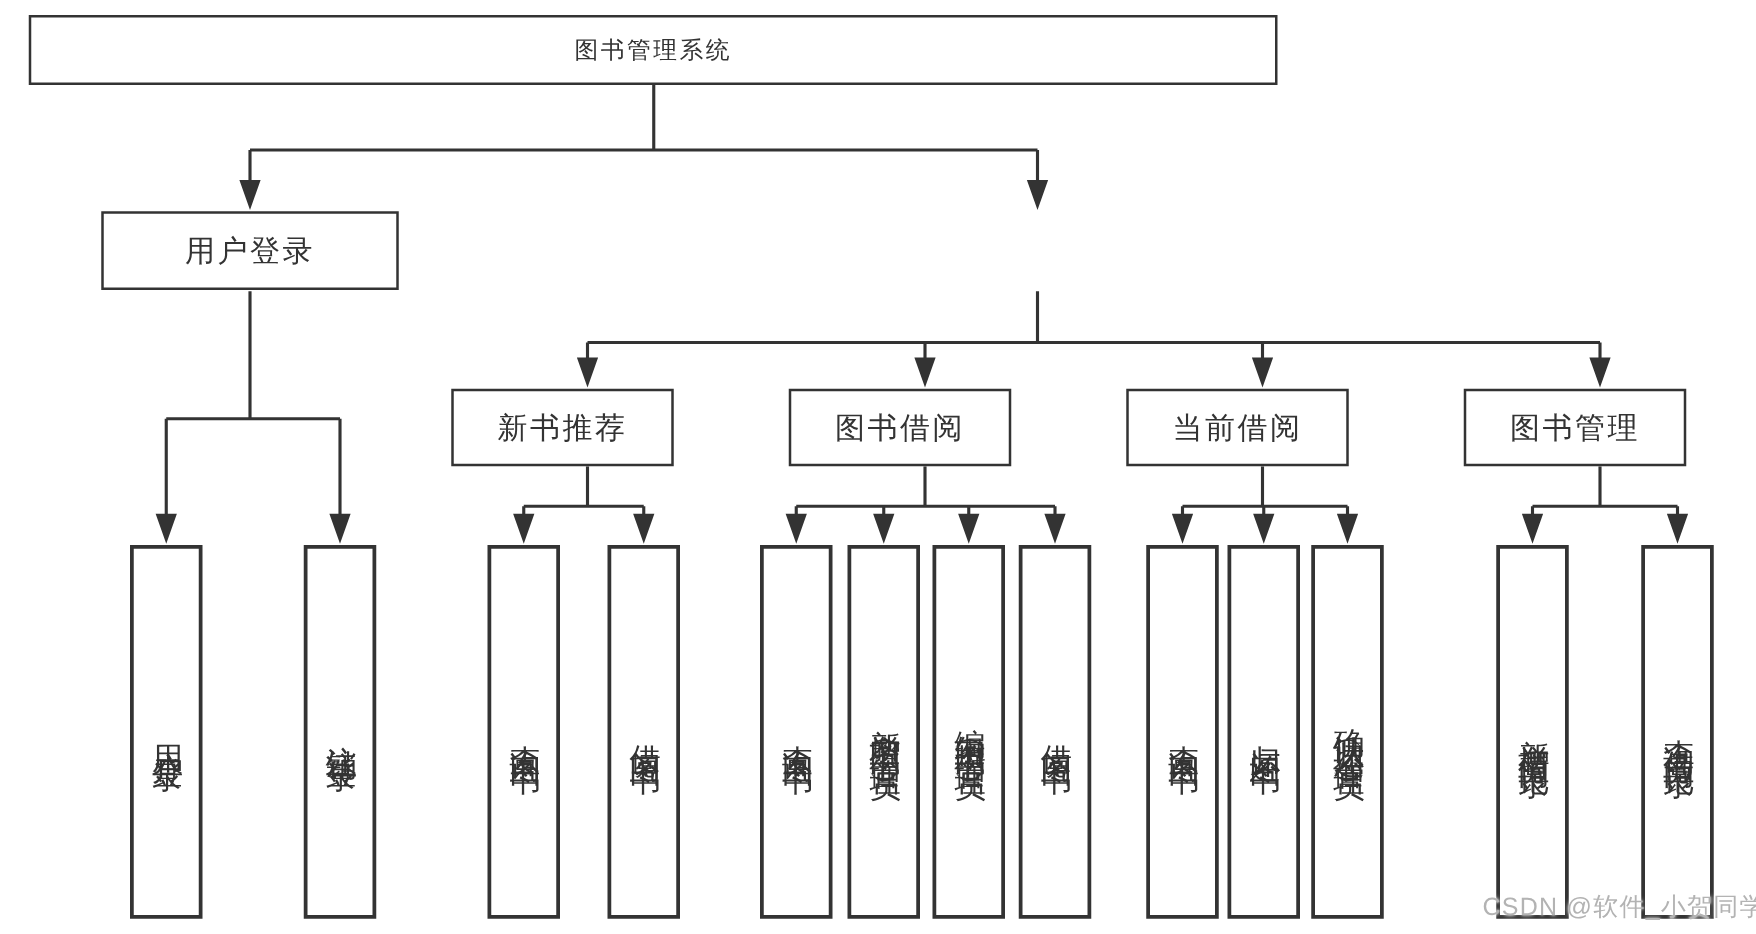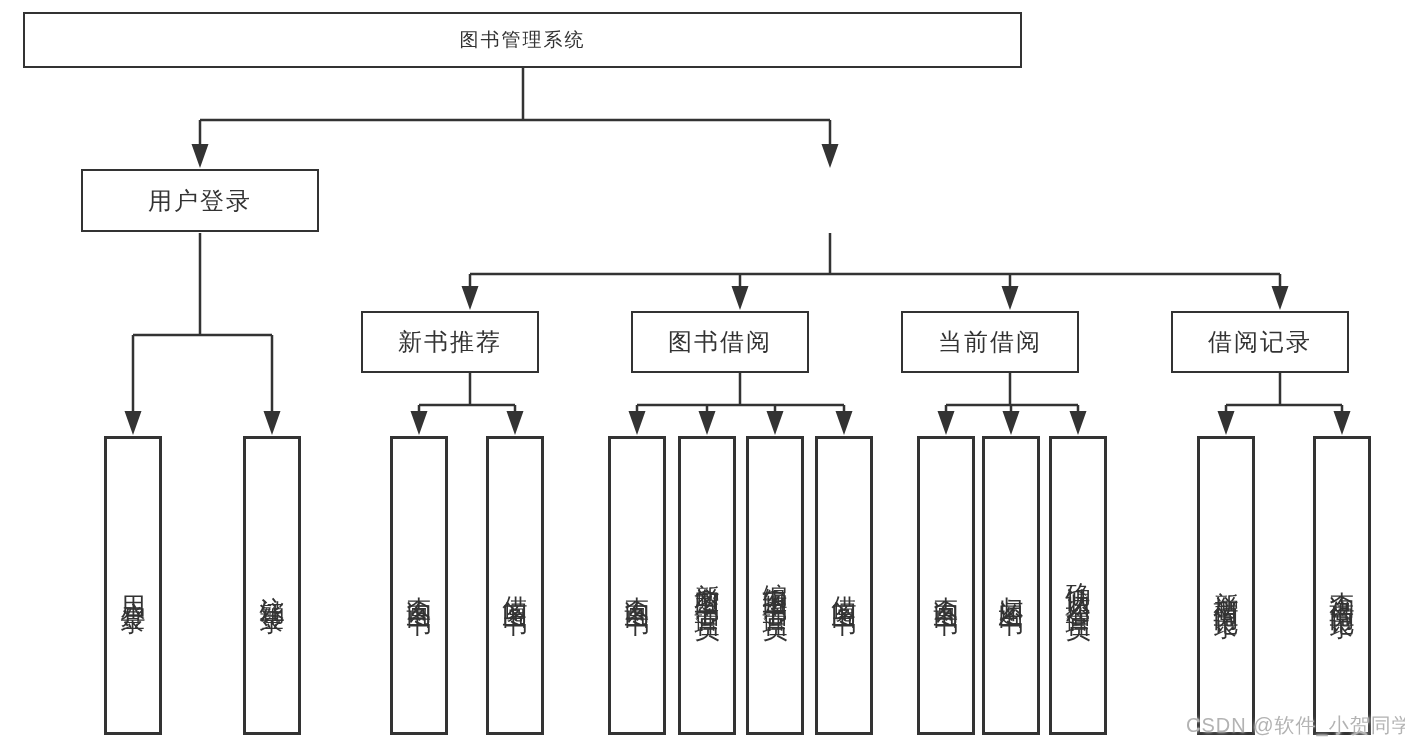--- a/index.html
+++ b/index.html
@@ -69,21 +69,21 @@
   <div class="node lvl3" style="left:361px">
     <span>新书推荐</span>
   </div>
   <div class="node lvl3" style="left:631px">
     <span>图书借阅</span>
   </div>
   <div class="node lvl3" style="left:901px">
     <span>当前借阅</span>
   </div>
   <div class="node lvl3" style="left:1171px">
-    <span>借阅记录</span>
+    <span>图书管理</span>
   </div>
 
   <div class="node leaf" style="left:104px">
     <span>用户登录</span>
   </div>
   <div class="node leaf" style="left:243px">
     <span>注销登录</span>
   </div>
 
   <div class="node leaf" style="left:390px">

